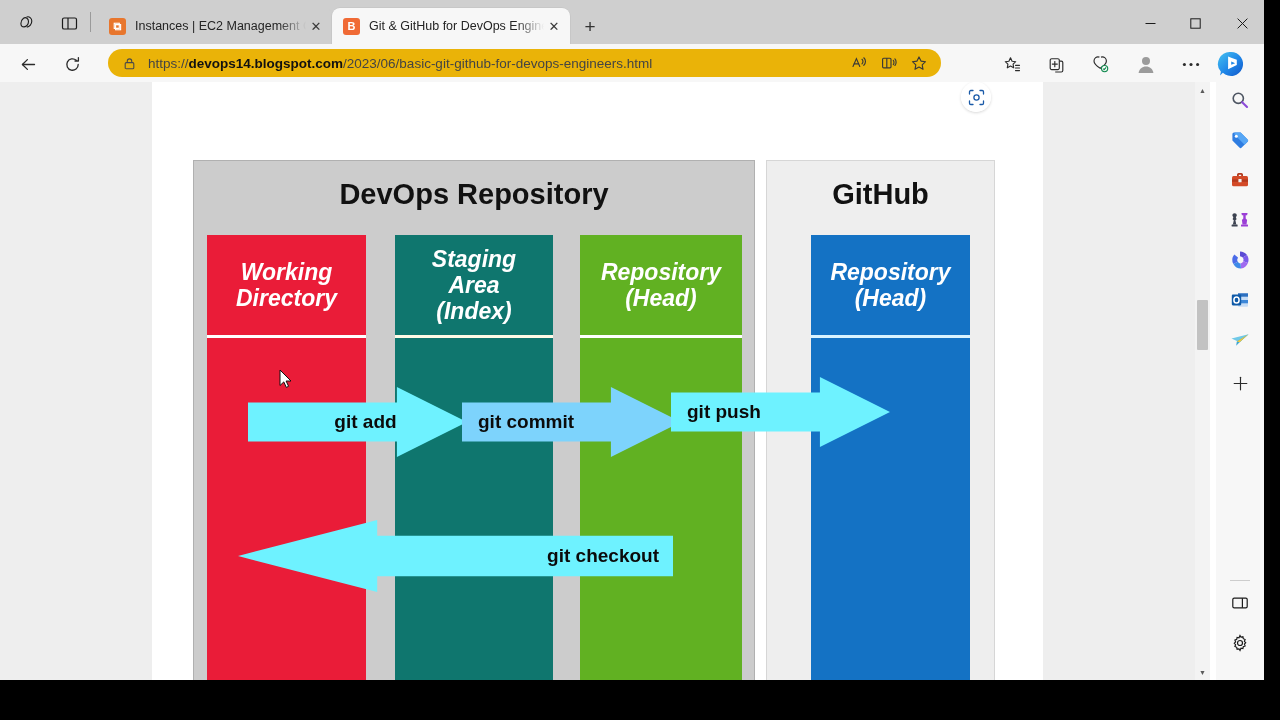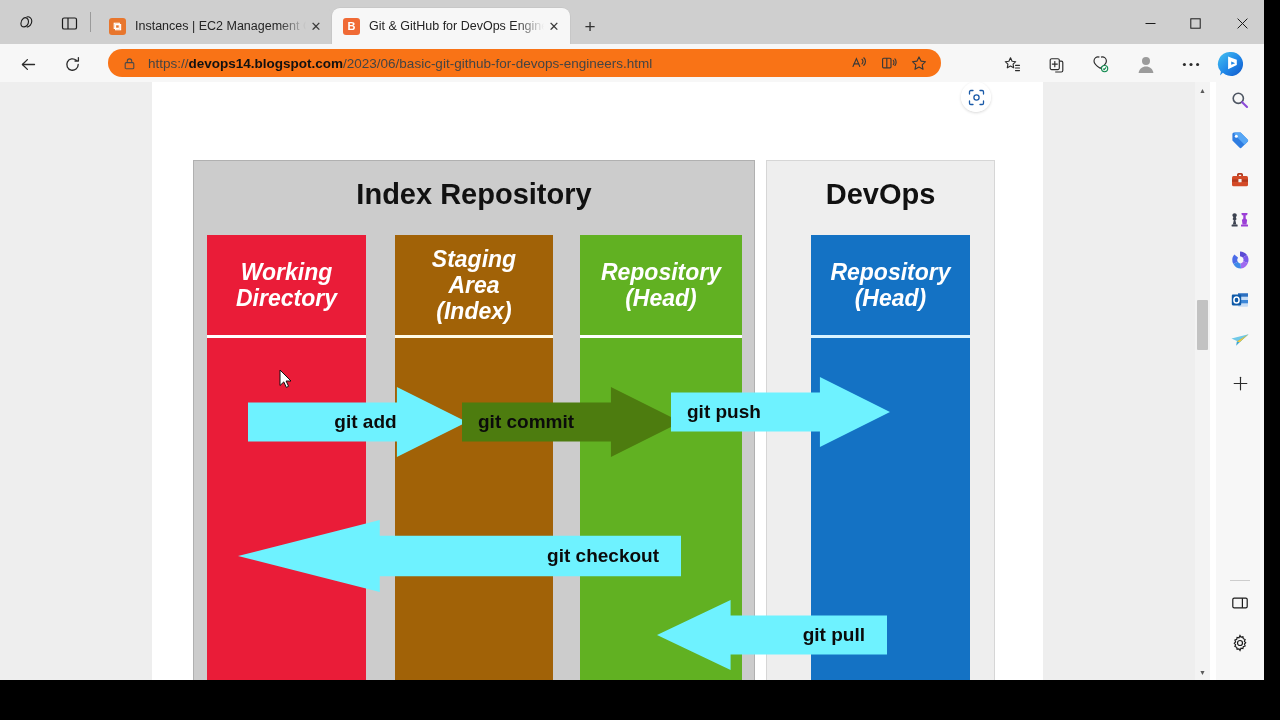--- a/index.html
+++ b/index.html
@@ -31,21 +31,21 @@
   .wctl{position:absolute;top:8px;width:45px;height:30px;display:flex;align-items:center;justify-content:center;cursor:pointer;color:#1b1b1b;}
   #wmin{left:1128px;}
   #wmax{left:1173px;}
   #wclose{left:1220px;}
 
   
   #navbar{position:absolute;left:0;top:44px;width:1280px;height:38px;background:#f7f7f7;}
   .navbtn{position:absolute;top:5px;width:30px;height:30px;display:flex;align-items:center;justify-content:center;border-radius:50%;cursor:pointer;color:#2b2b2b;}
   #nav-back{left:13px;}
   #nav-reload{left:57px;}
-  #omnibox{position:absolute;left:108px;top:5px;width:833px;height:28px;background:#f97316;border-radius:14px;display:flex;align-items:center;cursor:text;}
+  #omnibox{position:absolute;left:108px;top:5px;width:833px;height:28px;background:#eab308;border-radius:14px;display:flex;align-items:center;cursor:text;}
   #lockicon{width:18px;height:18px;margin-left:12px;flex:0 0 auto;display:flex;align-items:center;justify-content:center;}
   #urltext{flex:1;margin-left:10px;font-size:13.5px;color:#444;white-space:nowrap;overflow:hidden;}
   #urltext b{color:#111;font-weight:700;}
   .obicon{width:27px;height:27px;margin-right:3px;flex:0 0 auto;display:flex;align-items:center;justify-content:center;border-radius:50%;cursor:pointer;color:#383838;}
   .tbicon{position:absolute;top:6px;width:28px;height:28px;display:flex;align-items:center;justify-content:center;border-radius:5px;cursor:pointer;color:#2c2c2c;}
   #tb-collections{left:998px;}
   #tb-browseressentials{left:1042px;}
   #tb-favorites{left:1086px;}
   #tb-profile{left:1131px;top:5px;width:30px;height:30px;}
   #tb-settings{left:1177px;}
@@ -79,21 +79,21 @@
   #col-staging{left:202px;width:158px;background:#f5a000;}
   #col-repo{left:387px;width:162px;background:#61b122;}
   #col-remote{left:618px;width:159px;background:#1472c4;}
   #col-working .col-rule,#col-repo .col-rule{background:#fff;}
   #col-staging .col-rule{background:#fffbe6;}
   #col-remote .col-rule{background:#d9f3ff;}
 
   
   .arrow{position:absolute;display:flex;align-items:center;color:#0b0b0b;font-size:19px;font-weight:bold;white-space:nowrap;}
   .arrow.right{justify-content:flex-start;padding-left:16px;}
-  .arrow.left{justify-content:flex-end;padding-right:22px;}
+  .arrow.left{justify-content:flex-end;padding-right:14px;}
   .arrow-r{background:#6ef2ff;clip-path:polygon(0 22%,68% 22%,68% 0,100% 50%,68% 100%,68% 78%,0 78%);}
   .arrow-l{background:#6ef2ff;clip-path:polygon(100% 22%,32% 22%,32% 0,0 50%,32% 100%,32% 78%,100% 78%);}
   #arrow-add{left:55px;top:305px;width:203px;height:70px;justify-content:center;}
   #arrow-commit{left:269px;top:305px;width:203px;height:70px;}
   #arrow-push{left:478px;top:295px;width:203px;height:70px;}
   #arrow-checkout{left:45px;top:438px;width:421px;height:72px;}
   #arrow-pull{left:464px;top:518px;width:208px;height:70px;}
 
   
   #vsbadge{position:absolute;left:768px;top:0px;width:30px;height:30px;border-radius:50%;background:rgba(255,255,255,.92);display:flex;align-items:center;justify-content:center;cursor:pointer;box-shadow:0 1px 3px rgba(0,0,0,.16);}
@@ -258,54 +258,51 @@
   <div id="viewport">
     <div id="pagebg-left"></div>
     <div id="pagebg-right"></div>
     <div id="pagecol"></div>
 
     <div id="diagram">
 
       <div id="local-panel" style="background: rgb(204, 204, 204);"></div>
       <div id="remote-panel" style="background: rgb(238, 238, 238);"></div>
 
-      <div class="panel-title" id="local-title">Index Repository</div>
-      <div class="panel-title" id="remote-title">DevOps</div>
+      <div class="panel-title" id="local-title">DevOps Repository</div>
+      <div class="panel-title" id="remote-title">GitHub</div>
 
       <div class="col" id="col-working" style="background: rgb(234, 28, 56);">
         <div class="col-head">Working<br>Directory</div>
         <div class="col-rule"></div>
       </div>
-      <div class="col" id="col-staging" style="background: #a16207;">
+      <div class="col" id="col-staging" style="background: #0f766e;">
         <div class="col-head">Staging<br>Area<br>(Index)</div>
         <div class="col-rule"></div>
       </div>
       <div class="col" id="col-repo" style="background: rgb(97, 177, 34);">
         <div class="col-head">Repository<br>(Head)</div>
         <div class="col-rule"></div>
       </div>
       <div class="col" id="col-remote" style="background: rgb(20, 114, 196);">
         <div class="col-head">Repository<br>(Head)</div>
         <div class="col-rule"></div>
       </div>
 
       <div class="arrow arrow-r right" id="arrow-add" style="background: rgb(110, 242, 255);">
         <span>git add</span>
       </div>
-      <div class="arrow arrow-r right" id="arrow-commit" style="background: #4d7c0f;">
+      <div class="arrow arrow-r right" id="arrow-commit" style="background: #7dd3fc;">
         <span>git commit</span>
       </div>
       <div class="arrow arrow-r right" id="arrow-push" style="background: rgb(110, 242, 255);">
         <span>git push</span>
       </div>
       <div class="arrow arrow-l left" id="arrow-checkout" style="background: rgb(110, 242, 255);">
         <span>git checkout</span>
-      </div>
-      <div class="arrow arrow-l left" id="arrow-pull" style="background: rgb(110, 242, 255);">
-        <span>git pull</span>
       </div>
 
       <div id="vsbadge">
         <svg width="17" height="17" viewBox="0 0 17 17" fill="none" stroke="#1a5aa8" stroke-width="1.3" stroke-linecap="round">
           <path d="M1.5 5V2.8A1.3 1.3 0 0 1 2.8 1.5H5"></path>
           <path d="M12 1.5h2.2a1.3 1.3 0 0 1 1.3 1.3V5"></path>
           <path d="M15.5 12v2.2a1.3 1.3 0 0 1-1.3 1.3H12"></path>
           <path d="M5 15.5H2.8a1.3 1.3 0 0 1-1.3-1.3V12"></path>
           <circle cx="8.5" cy="8.5" r="2.6"></circle>
         </svg>

